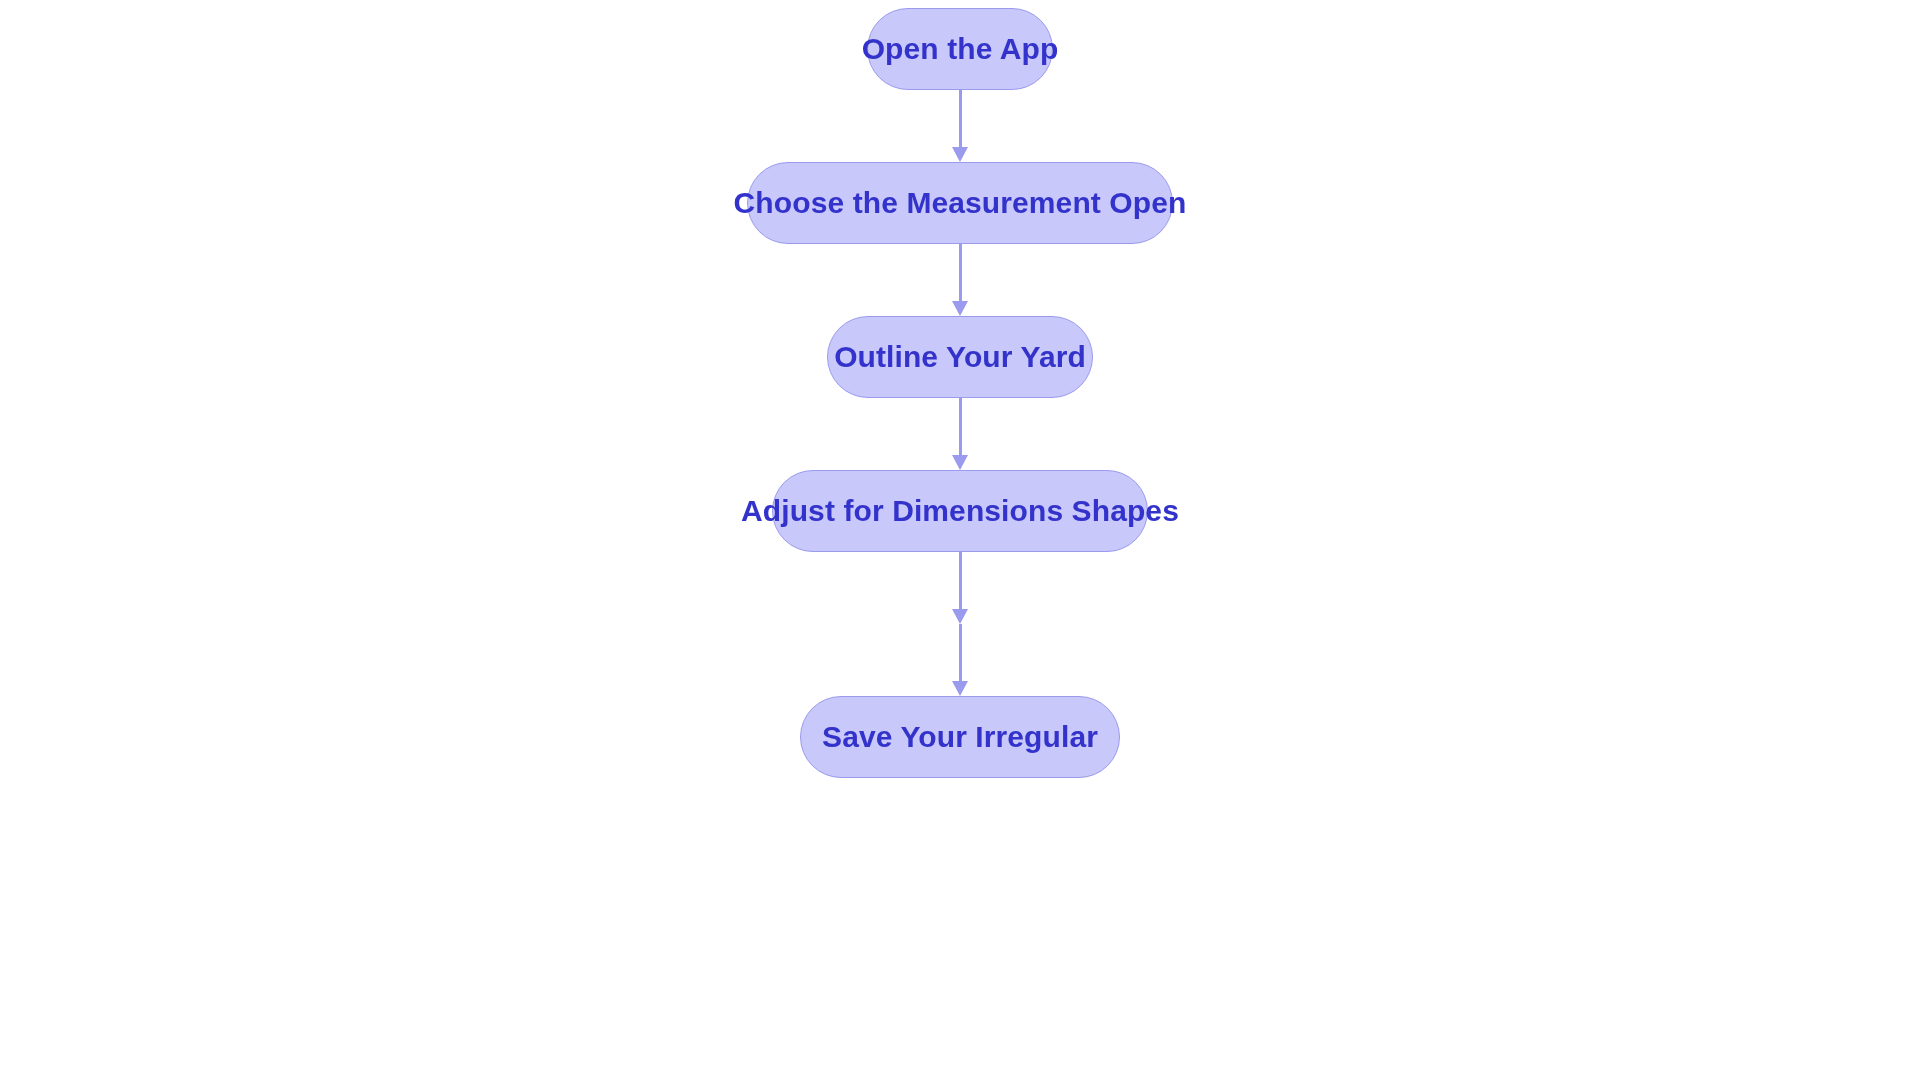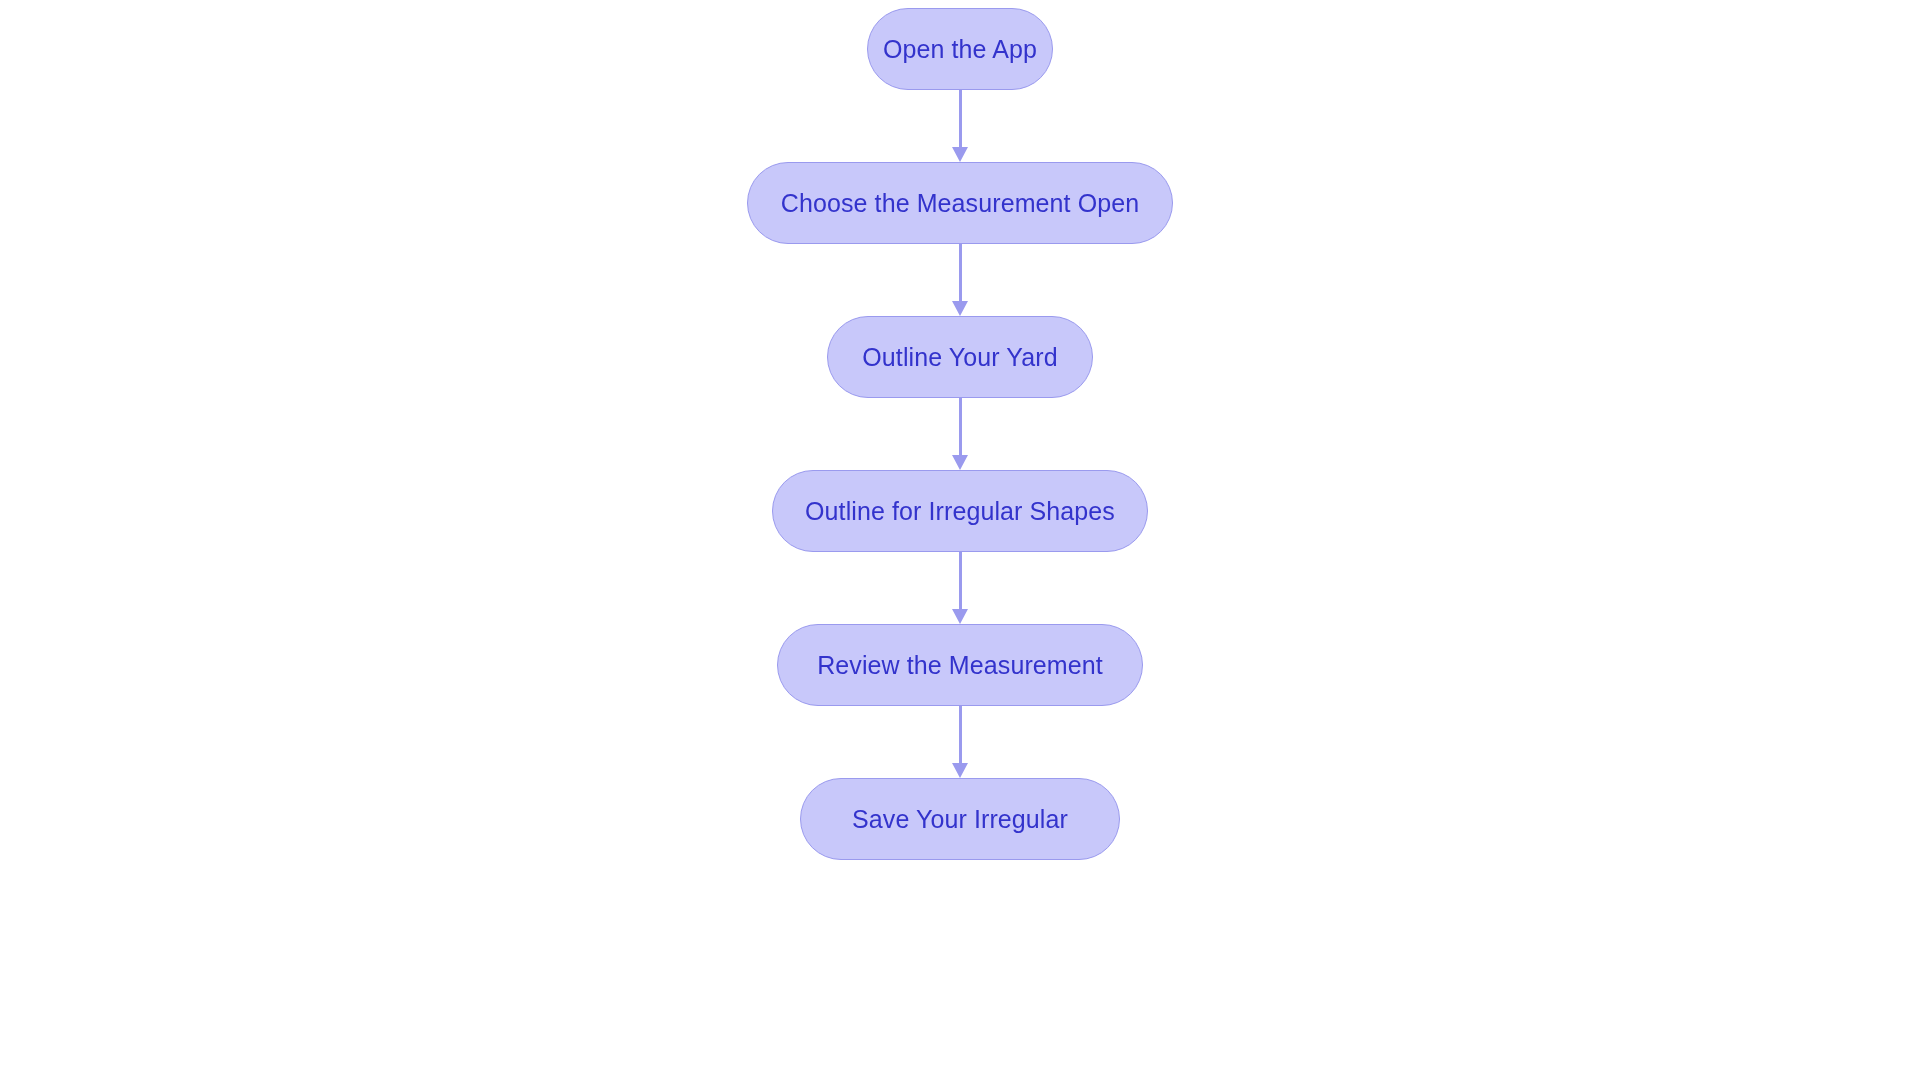--- a/index.html
+++ b/index.html
@@ -40,22 +40,22 @@
     border-radius: 41px;
     display: flex;
     align-items: center;
     justify-content: center;
     padding: 0 30px;
     white-space: nowrap;
   }
 
   .flow-node-label {
     color: #3333cc;
-    font-size: 25px;
-    font-weight: 400;
+    font-size: 30px;
+    font-weight: 700;
     letter-spacing: 0.1px;
     line-height: 1;
   }
 
   .flow-connector {
     position: relative;
     width: 20px;
     display: flex;
     flex-direction: column;
     align-items: center;
@@ -116,31 +116,28 @@
     <div class="flow-node w-outline-yard">
       <span class="flow-node-label">Outline Your Yard</span>
     </div>
 
     <div class="flow-connector" style="height:72px;">
       <div class="connector-line"></div>
       <div class="connector-head"></div>
     </div>
 
     <div class="flow-node w-adjust-shapes">
-      <span class="flow-node-label">Outline for Irregular Shapes</span>
+      <span class="flow-node-label">Adjust for Dimensions Shapes</span>
     </div>
 
     <div class="flow-connector" style="height:72px;">
       <div class="connector-line"></div>
       <div class="connector-head"></div>
     </div>
 
-    <div class="flow-node w-review-measurement">
-      <span class="flow-node-label">Review the Measurement</span>
-    </div>
 
     <div class="flow-connector" style="height:72px;">
       <div class="connector-line"></div>
       <div class="connector-head"></div>
     </div>
 
     <div class="flow-node w-save-dimensions">
       <span class="flow-node-label">Save Your Irregular</span>
     </div>
 

